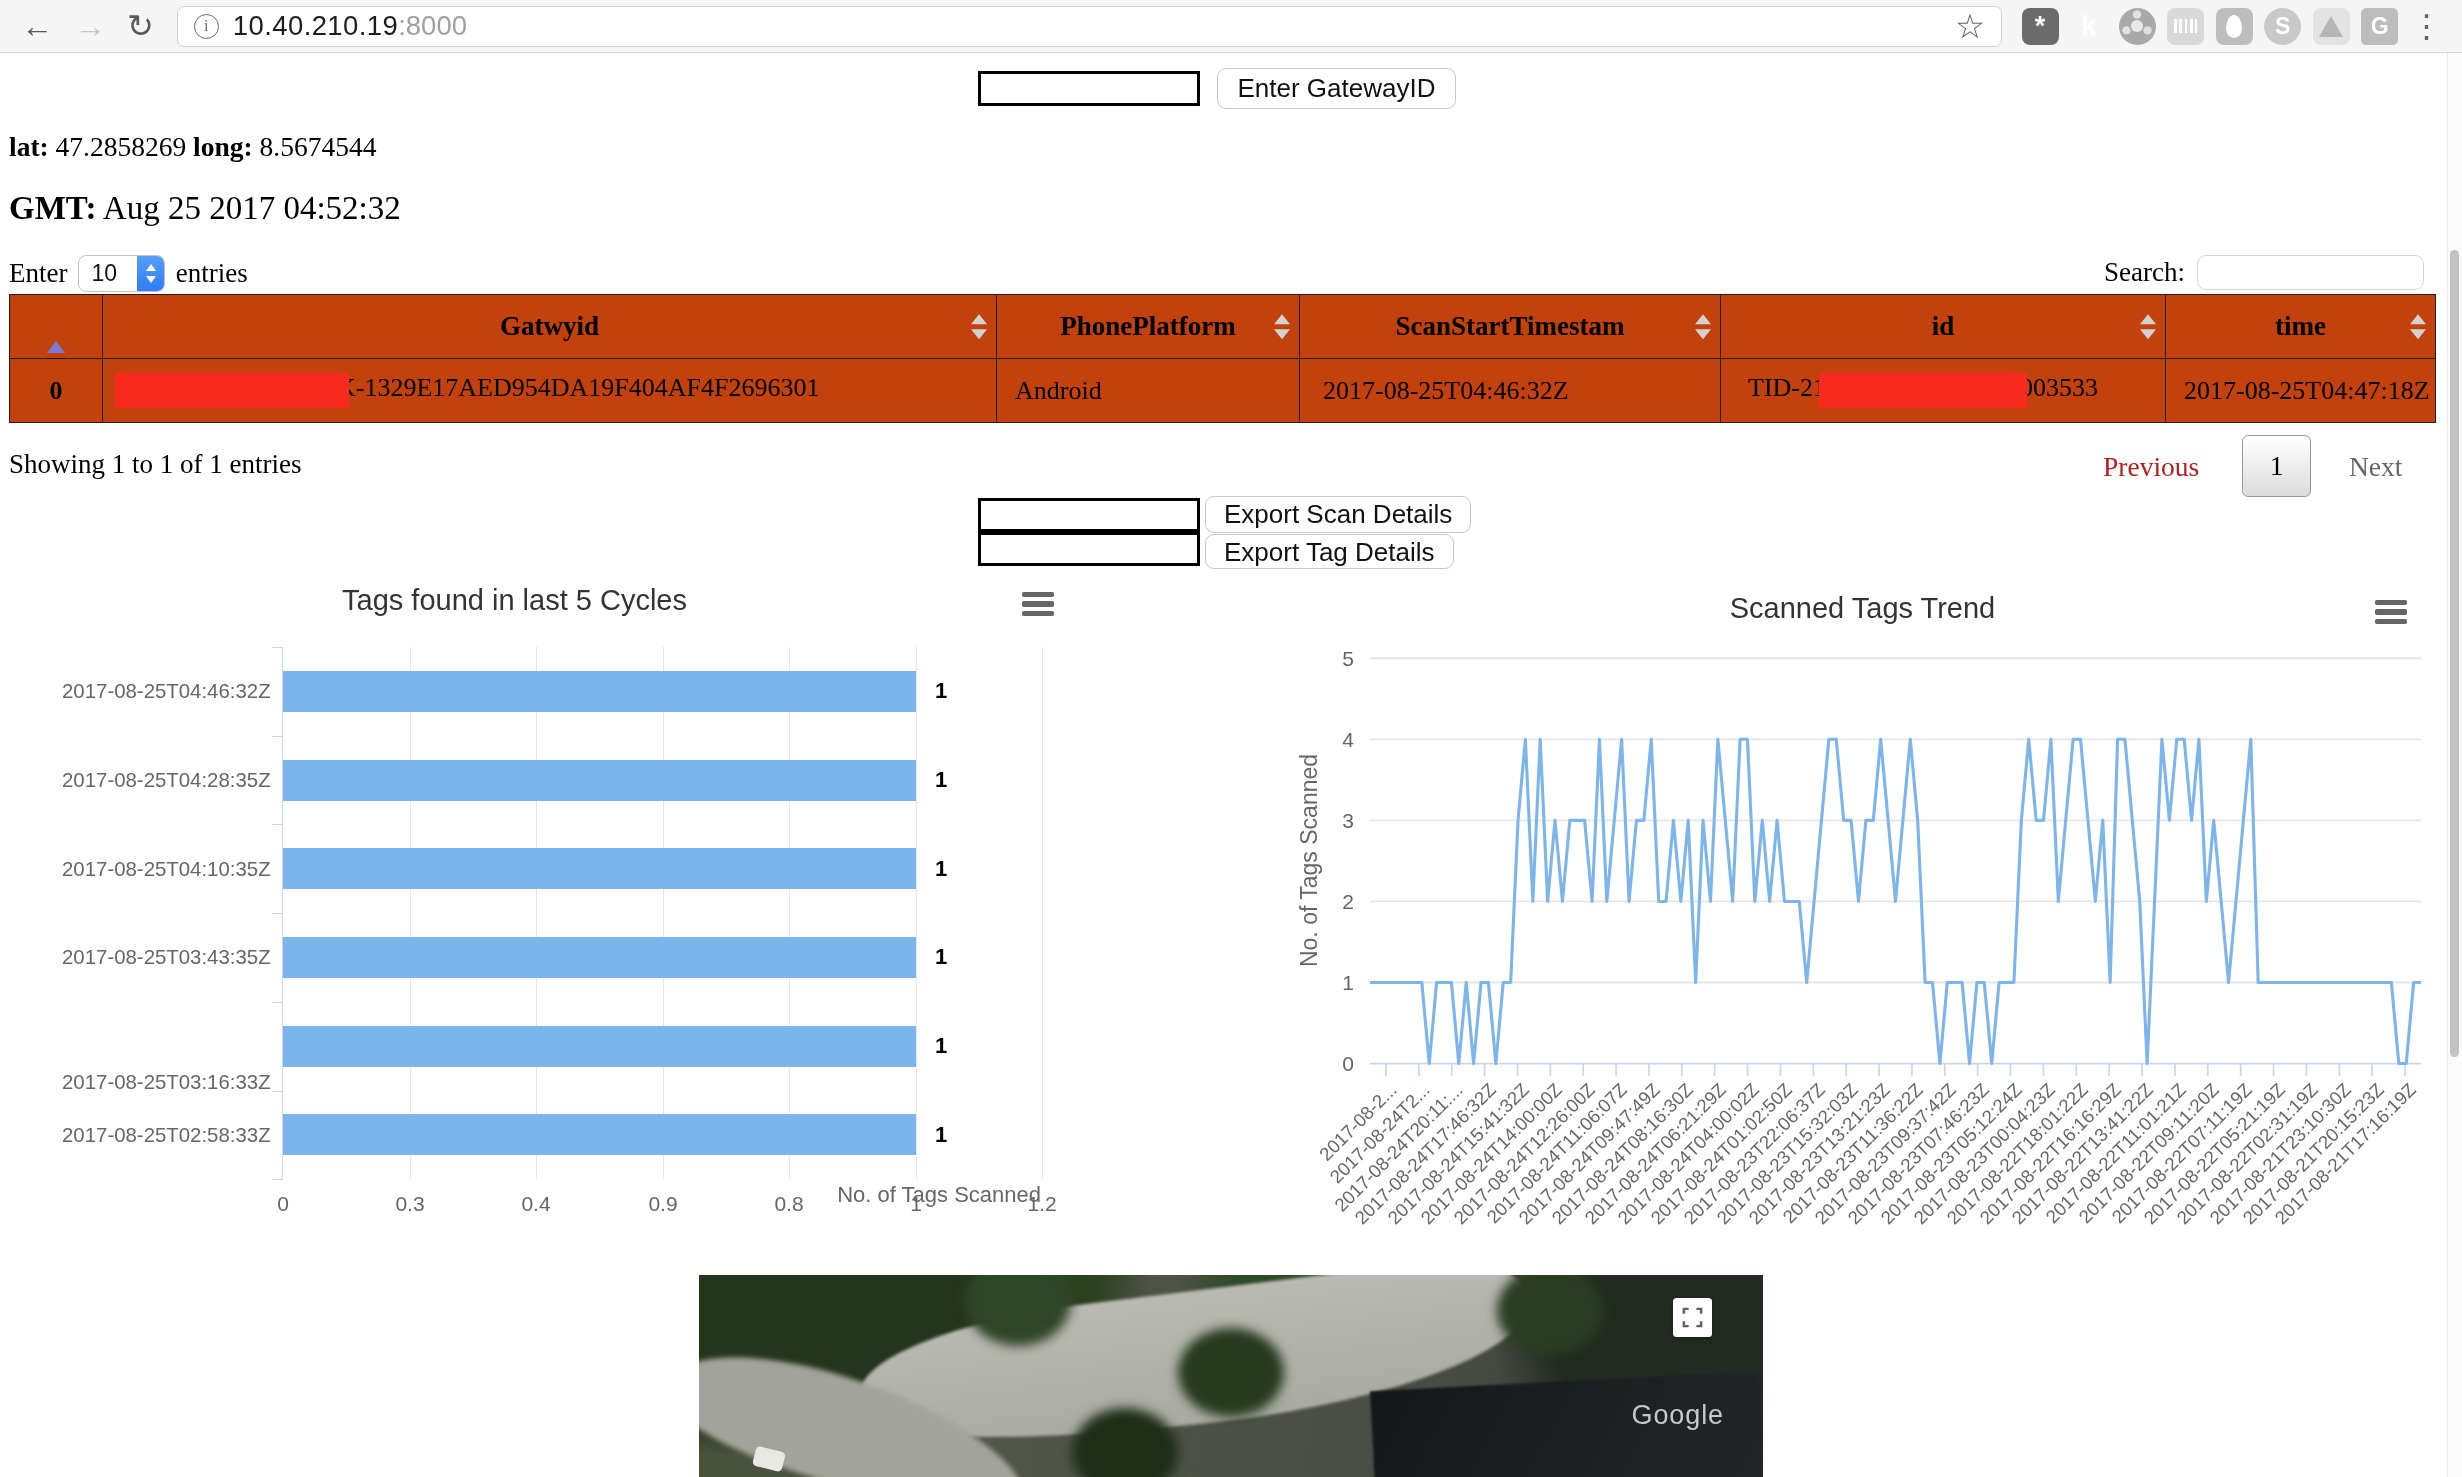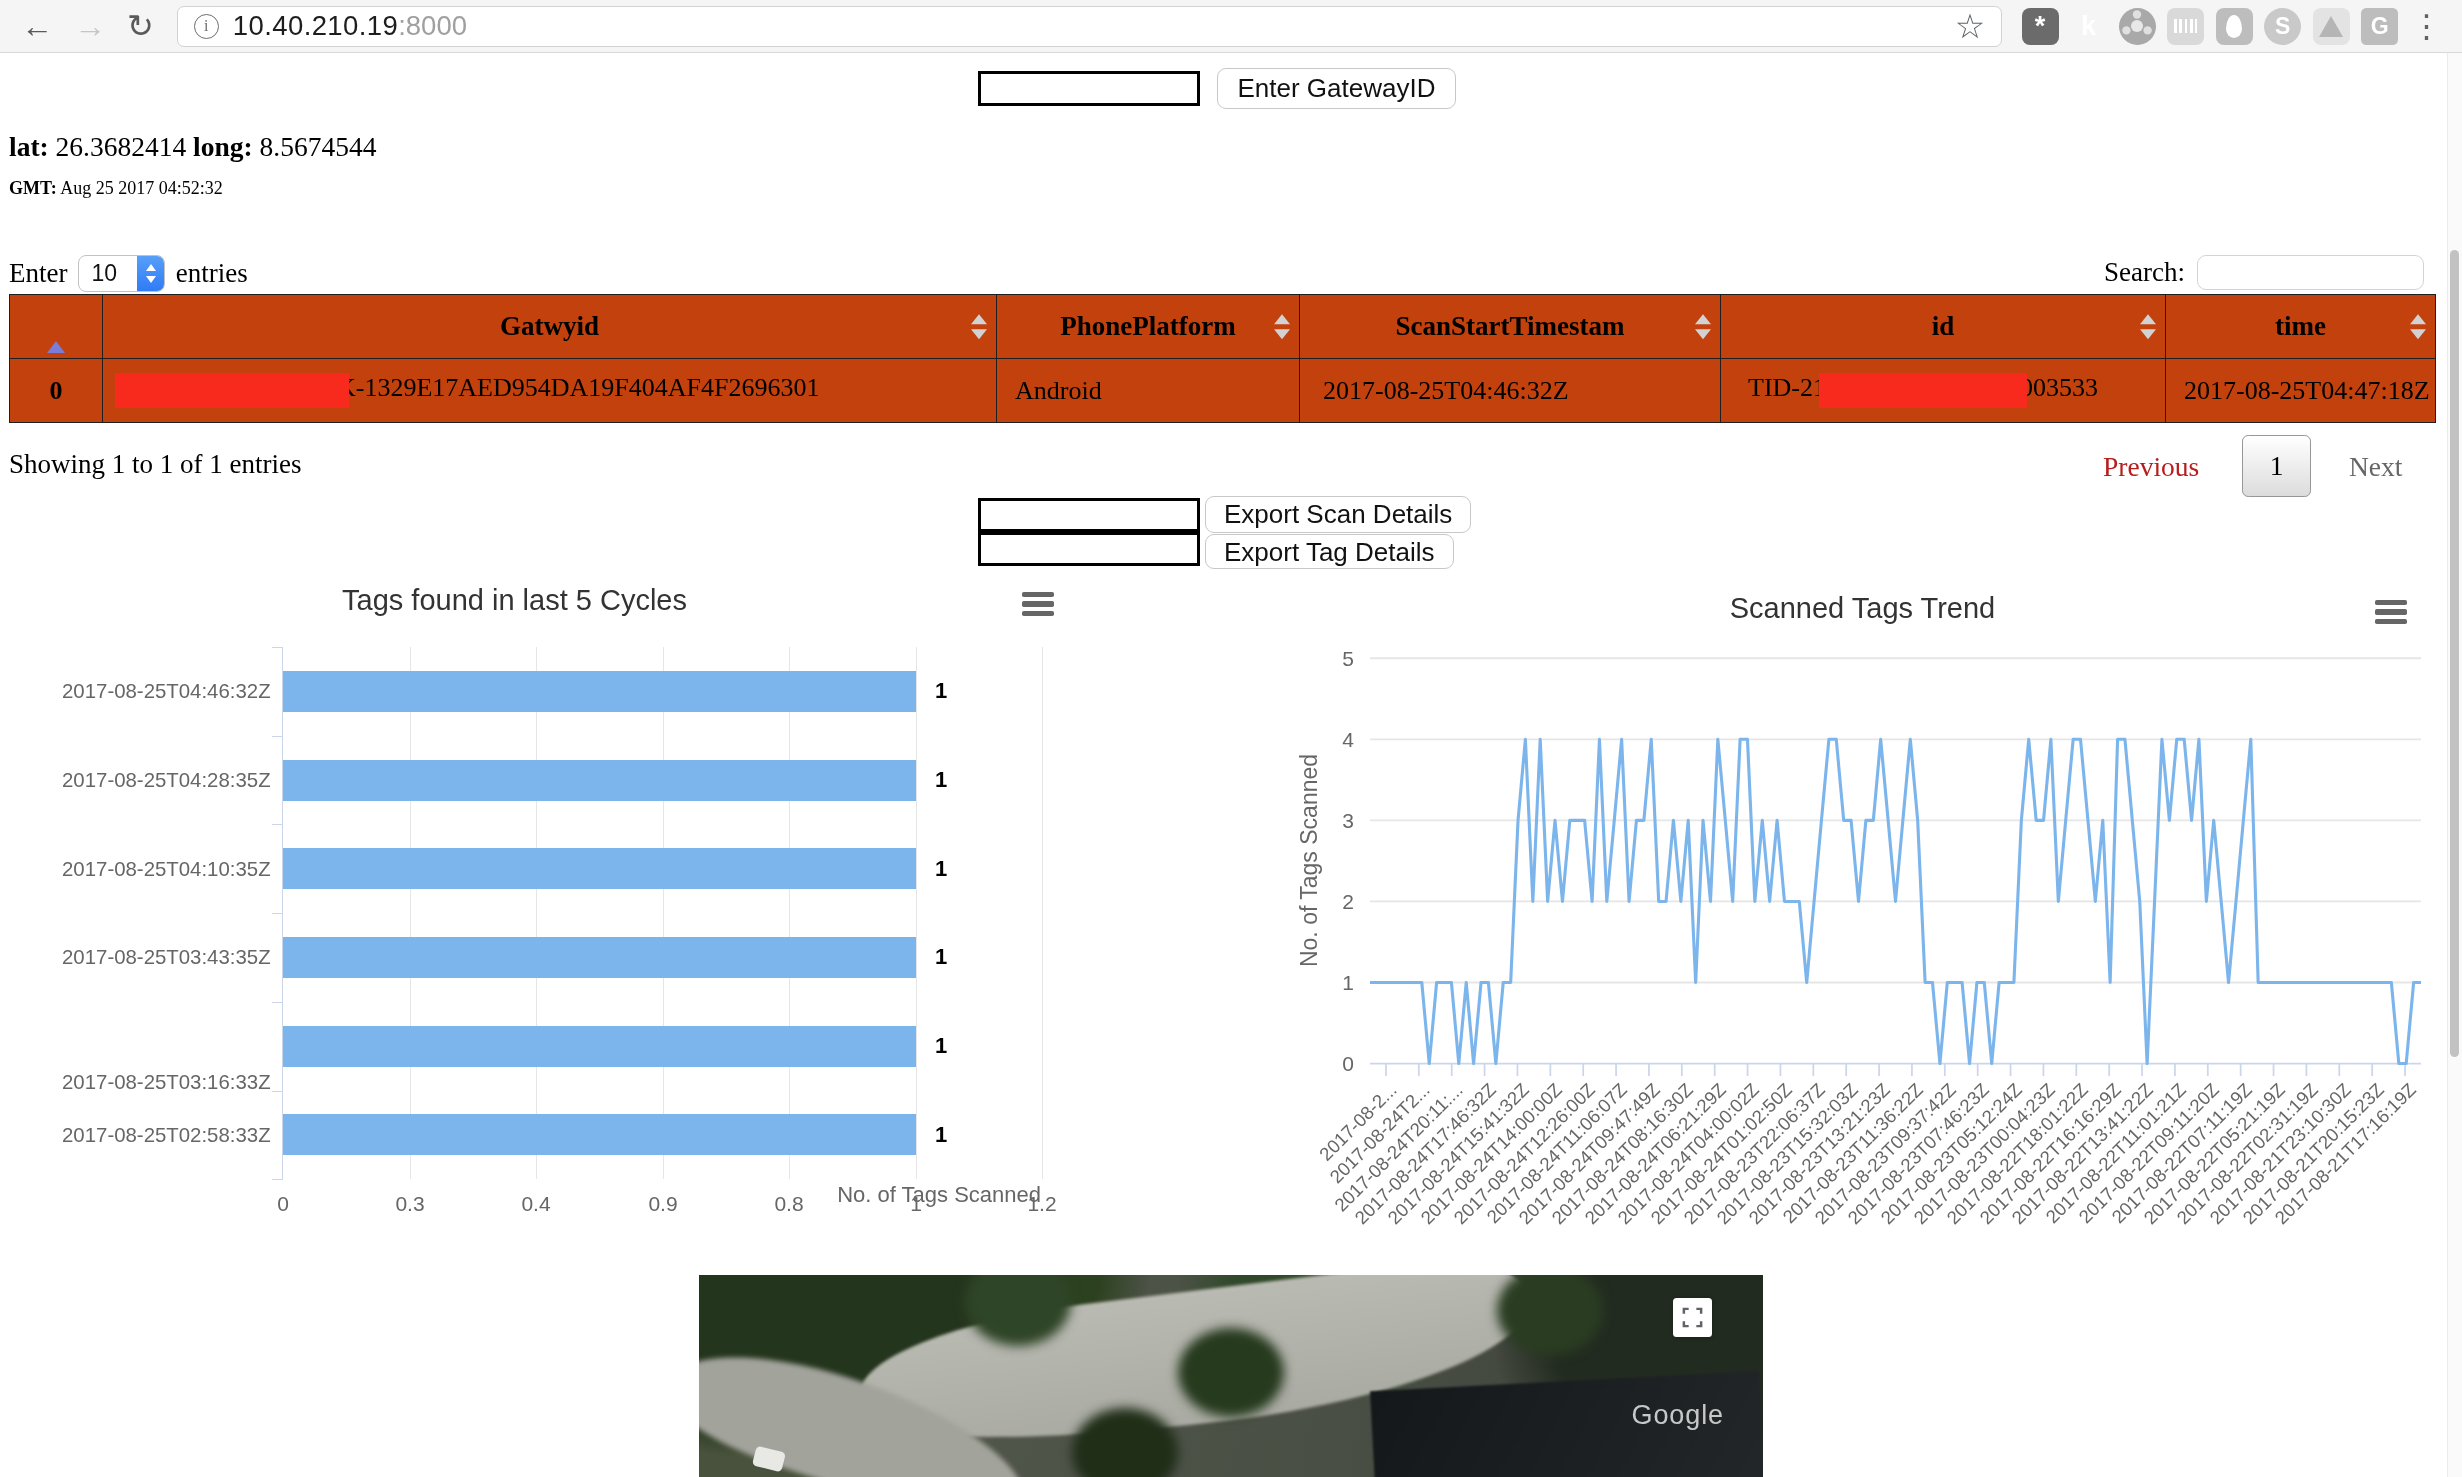--- a/index.html
+++ b/index.html
@@ -43,21 +43,21 @@
   
   .blackbox{position:absolute;border:3.5px solid #000;background:#fff;font-size:25px;padding:0 7px;
             font-family:"Liberation Sans",sans-serif;outline:none}
   #gwInput{left:978px;top:71px;width:222px;height:35px}
   .macbtn{position:absolute;background:#fff;border:0.9px solid #c8c8c8;border-radius:9px;
           font-family:"Liberation Sans",sans-serif;font-size:26px;color:#111;padding:3.5px 19.5px;cursor:pointer}
   #gwBtn{left:1217px;top:68px;height:41px}
 
   
   .latlong{position:absolute;left:9px;top:131px;font-size:27.5px}
-  .gmt{position:absolute;left:9px;top:178px;font-size:18px}
+  .gmt{position:absolute;left:9px;top:190px;font-size:33px}
   .latlong b,.gmt b{font-weight:bold}
 
   
   .show-wrap{position:absolute;left:9px;top:255px;display:flex;align-items:center;font-size:27px;gap:10.6px}
   .mac-select{width:87px;height:37px;border:0.9px solid #c3c3c3;border-radius:8px;background:#fff;
               display:flex;align-items:center;overflow:hidden;cursor:pointer;
               font-family:"Liberation Sans",sans-serif;font-size:23px}
   .sel-val{flex:1;padding-left:12.4px;color:#111}
   .sel-stepper{width:27px;height:37px;background:linear-gradient(#58a0f8,#2e7bf6);
                display:flex;flex-direction:column;align-items:center;justify-content:center;gap:4.4px}
@@ -187,21 +187,21 @@
       <span class="ext gicon">G</span>
     </div>
     <span class="dots">⋮</span>
   </header>
 
   <input id="gwInput" class="blackbox" value="" style="">
   <button id="gwBtn" class="macbtn">Enter GatewayID</button>
 
   <p class="latlong">
     <b>lat:</b>
-    <span>26.3682414</span>
+    <span>47.2858269</span>
     <b>long:</b>
     <span>8.5674544</span>
   </p>
   <p class="gmt">
     <b>GMT:</b>
     <span>Aug 25 2017 04:52:32</span>
   </p>
 
   <div class="show-wrap">
     <span>Enter</span>

